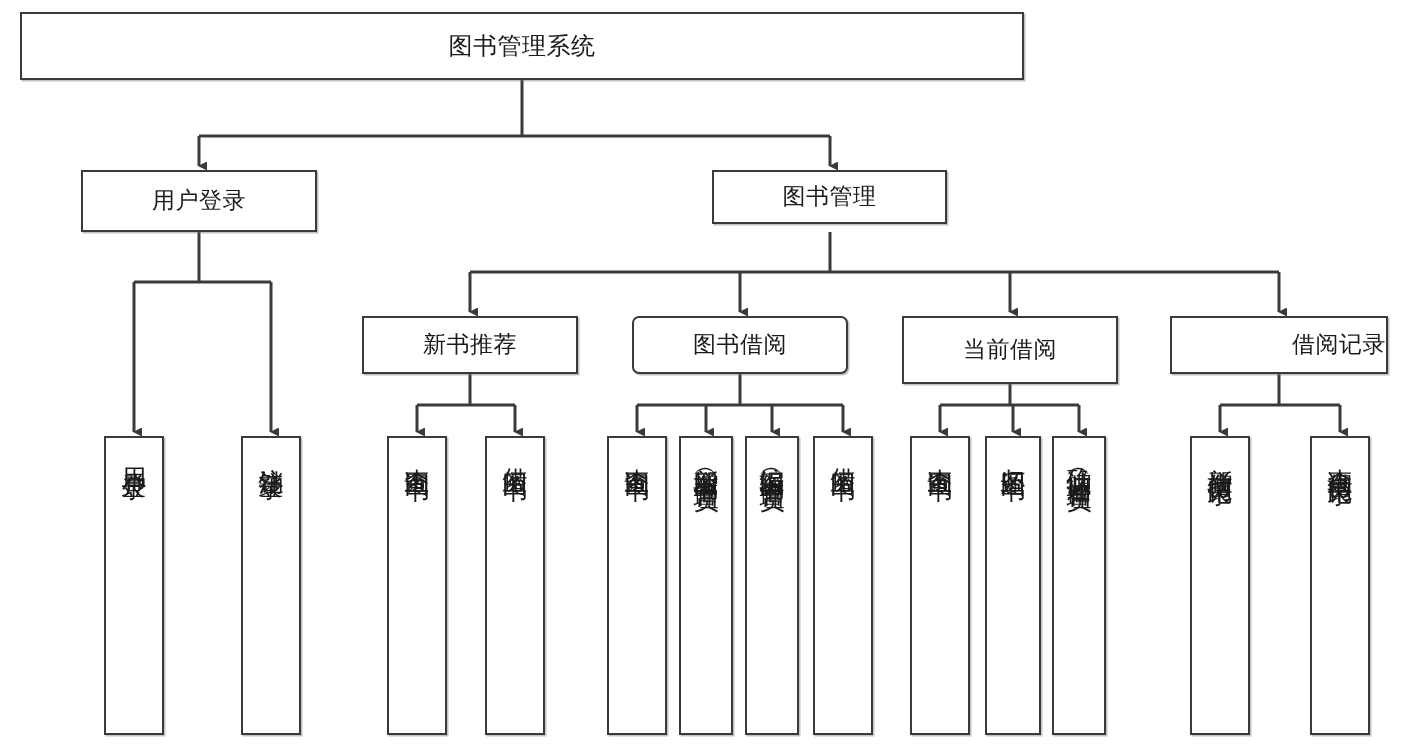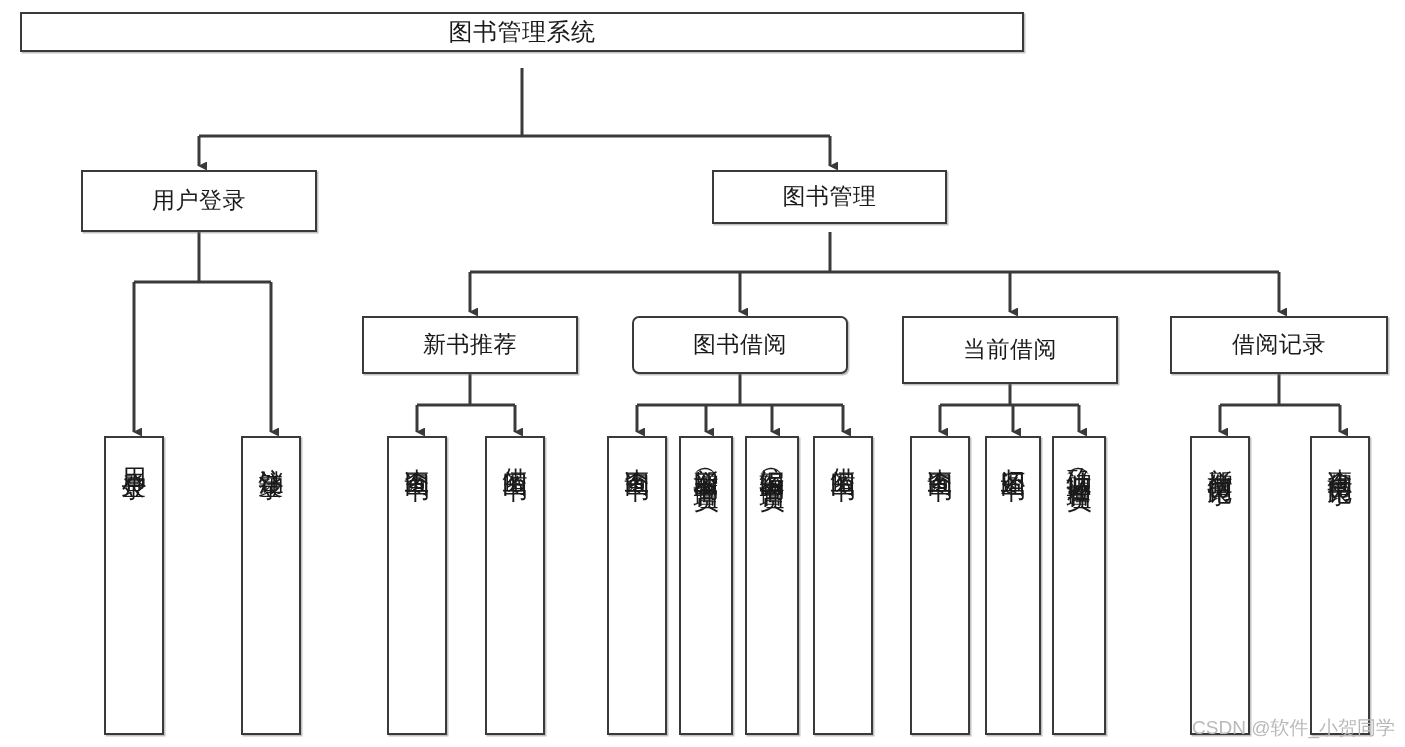--- a/index.html
+++ b/index.html
@@ -121,41 +121,41 @@
       <path d="M1013,405 L1013,432" marker-end="url(#arrowhead)"></path>
       <path d="M1079,405 L1079,432" marker-end="url(#arrowhead)"></path>
 
       <path d="M1279,374 L1279,405"></path>
       <path d="M1220,405 L1340,405"></path>
       <path d="M1220,405 L1220,432" marker-end="url(#arrowhead)"></path>
       <path d="M1340,405 L1340,432" marker-end="url(#arrowhead)"></path>
     </g>
   </svg>
 
-  <div class="node root horizontal" style="left:20px; top:12px; width:1004px; height:40px;">
+  <div class="node root horizontal" style="left:20px; top:12px; width:1004px; height:68px;">
     <span class="label">图书管理系统</span>
   </div>
 
   <div class="node horizontal" style="left:81px; top:170px; width:236px; height:62px;">
     <span class="label">用户登录</span>
   </div>
   <div class="node horizontal" style="left:712px; top:170px; width:235px; height:54px;">
     <span class="label">图书管理</span>
   </div>
 
   <div class="node horizontal" style="left:362px; top:316px; width:216px; height:58px;">
     <span class="label">新书推荐</span>
   </div>
   <div class="node horizontal" style="left:632px; top:316px; width:216px; height:58px;border-radius:7px;">
     <span class="label">图书借阅</span>
   </div>
   <div class="node horizontal" style="left:902px; top:316px; width:216px; height:68px;">
     <span class="label">当前借阅</span>
   </div>
-  <div class="node horizontal" style="left:1170px; top:316px; width:218px; height:58px;">
+  <div class="node horizontal" style="left:1170px; top:316px; width:218px; height:58px;justify-content:flex-end;">
     <span class="label">借阅记录</span>
   </div>
 
   <div class="node vertical" style="left:104px; top:436px; width:60px; height:299px;">
     <span class="label">用户登录</span>
   </div>
   <div class="node vertical" style="left:241px; top:436px; width:60px; height:299px;">
     <span class="label">注销登录</span>
   </div>
 
@@ -189,15 +189,14 @@
     <span class="label">确认归还（管理员）</span>
   </div>
 
   <div class="node vertical" style="left:1190px; top:436px; width:60px; height:299px;">
     <span class="label">新增借阅记录</span>
   </div>
   <div class="node vertical" style="left:1310px; top:436px; width:60px; height:299px;">
     <span class="label">查询借阅记录</span>
   </div>
 
-  <div class="watermark">CSDN @软件_小贺同学</div>
 
 </div>
 
 </body></html>

